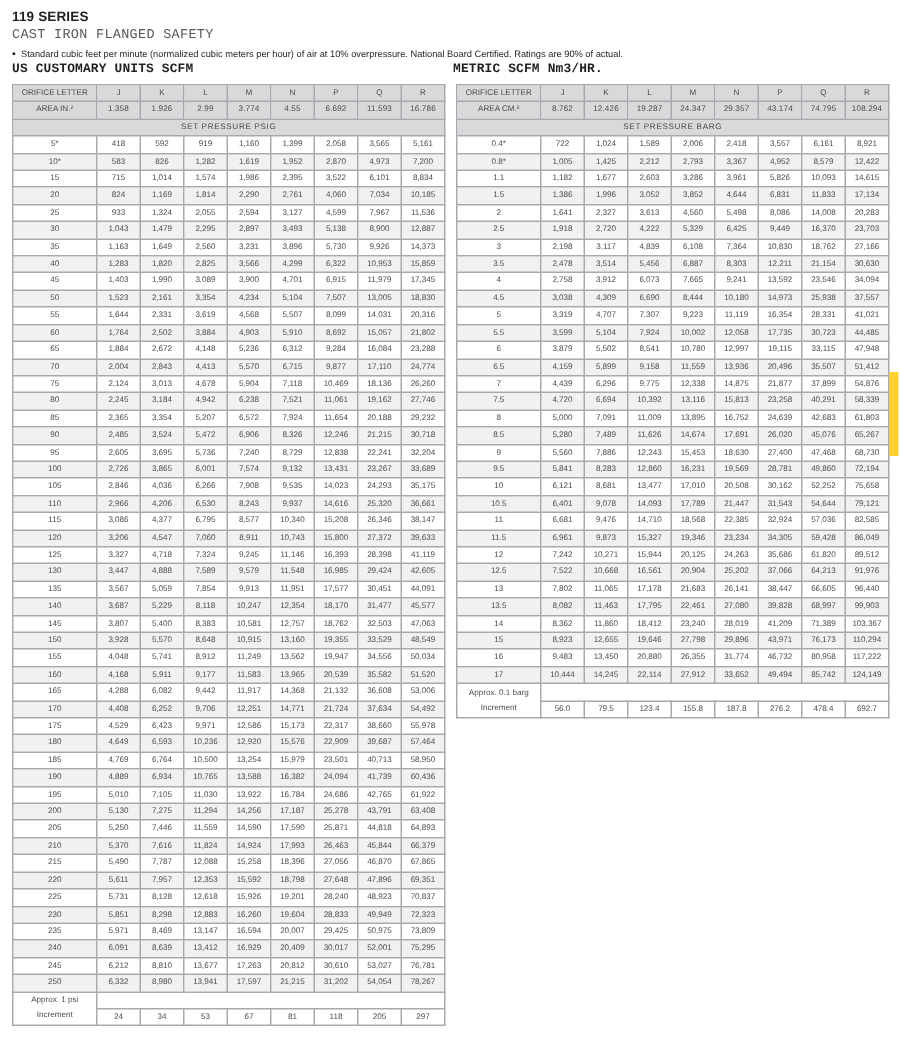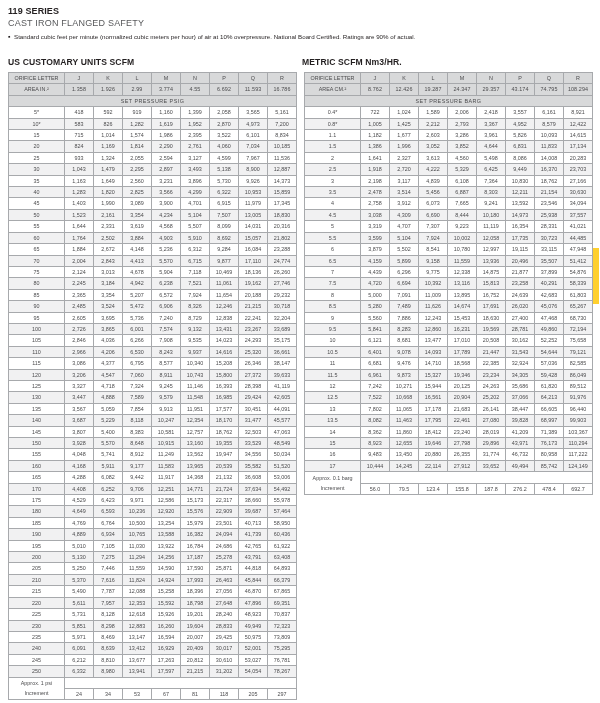--- a/index.html
+++ b/index.html
@@ -8,27 +8,27 @@
     background:#ffffff;
     font-family:"Liberation Sans","DejaVu Sans",sans-serif;
     color:#231f20;
     overflow:hidden;
     position:relative;
   }
   .page{position:relative;width:600px;height:703px;box-sizing:border-box;padding:6px 8px 0 8px;}
 
   
   .series-title{font-size:9px;font-weight:bold;letter-spacing:.1px;line-height:11px;color:#231f20;}
-  .series-sub{font-size:9px;font-weight:normal;letter-spacing:.2px;line-height:12px;color:#58595b;margin-top:0px;}
+  .series-sub{font-size:9px;font-weight:normal;letter-spacing:.2px;line-height:12px;color:#58595b;margin-top:0px;font-family:Liberation Mono, monospace;}
   .sec-title{font-size:8.5px;font-weight:bold;letter-spacing:.1px;margin-top:9px;color:#231f20;}
   .bullet-row{display:flex;align-items:flex-start;margin-top:3px;}
   .bullet-dot{width:6px;font-size:7px;line-height:9px;color:#231f20;flex:0 0 6px;}
   .bullet-txt{font-size:6.2px;line-height:9px;color:#231f20;letter-spacing:0px;}
 
-  .units-bar{display:flex;margin-top:16px;}
+  .units-bar{display:flex;margin-top:0;font-family:Liberation Mono, monospace;}
   .units-left{width:292px;font-size:8.6px;font-weight:bold;letter-spacing:.1px;}
   .units-right{width:292px;font-size:8.6px;font-weight:bold;letter-spacing:.1px;padding-left:4px;}
 
   
   .tables{display:flex;gap:8px;margin-top:5px;}
   .tblwrap{width:288px;}
   table.rt{border-collapse:collapse;width:288px;table-layout:fixed;}
   table.rt td,table.rt th{
     border:1px solid #a7a9ac;
     font-size:5.4px;

